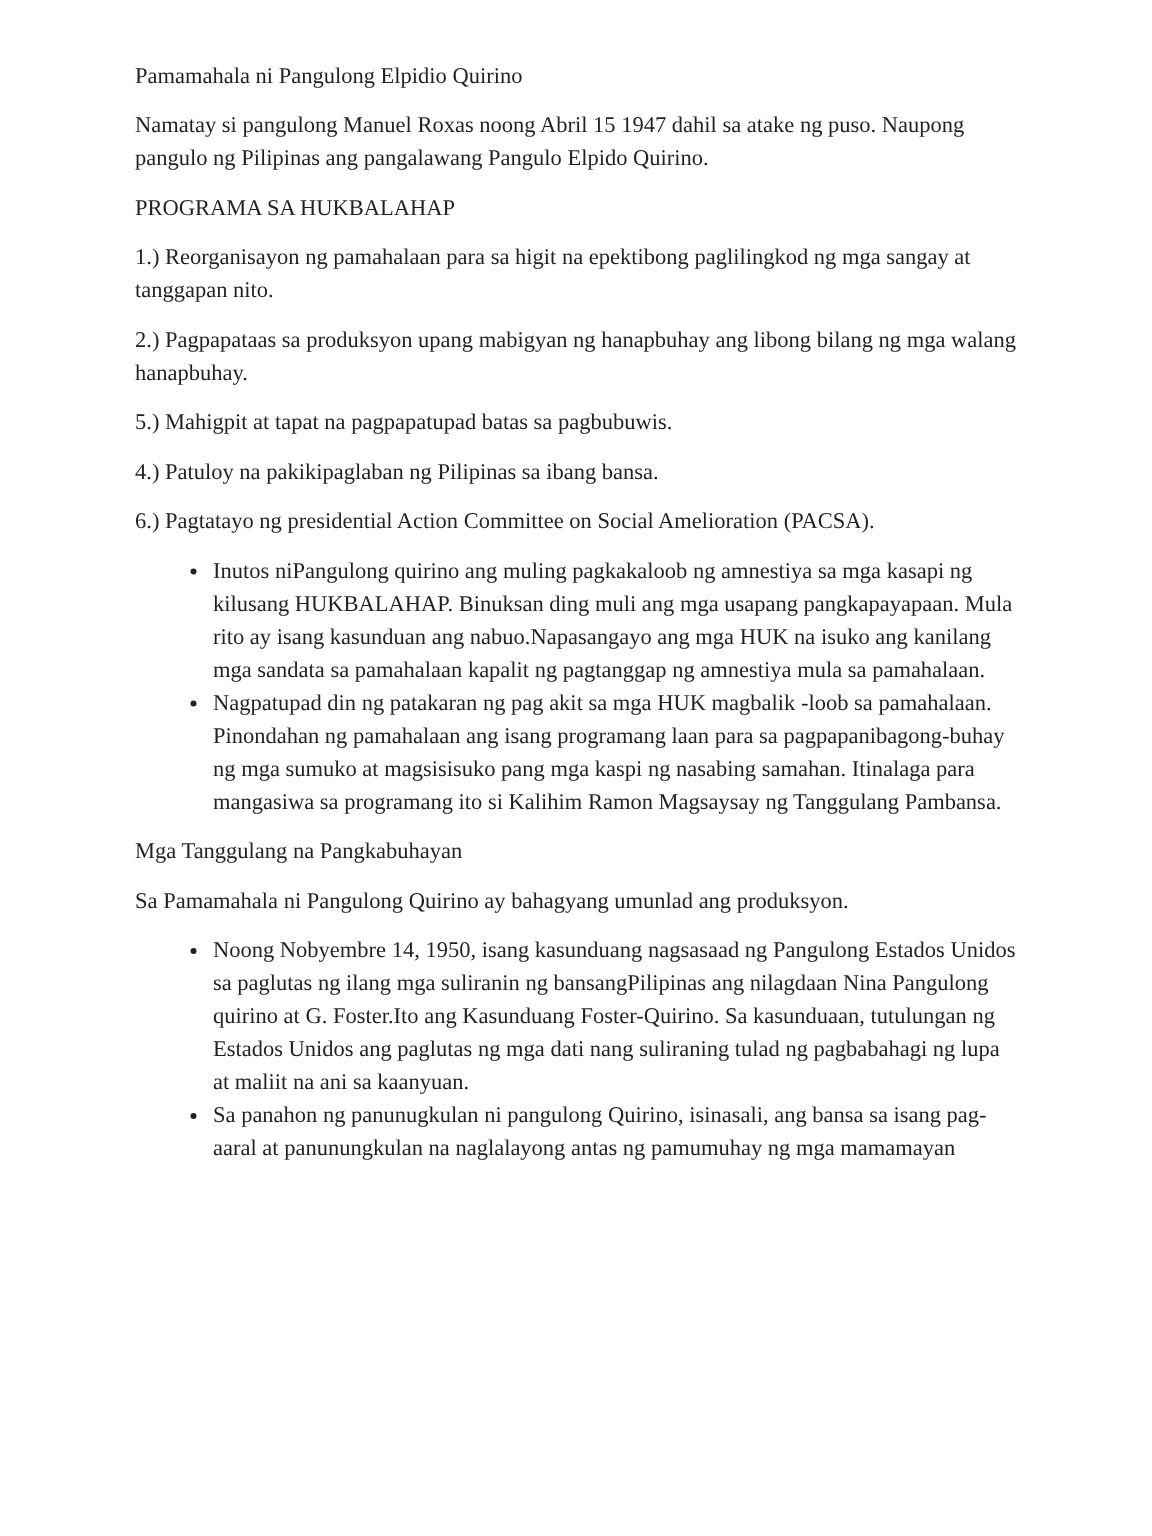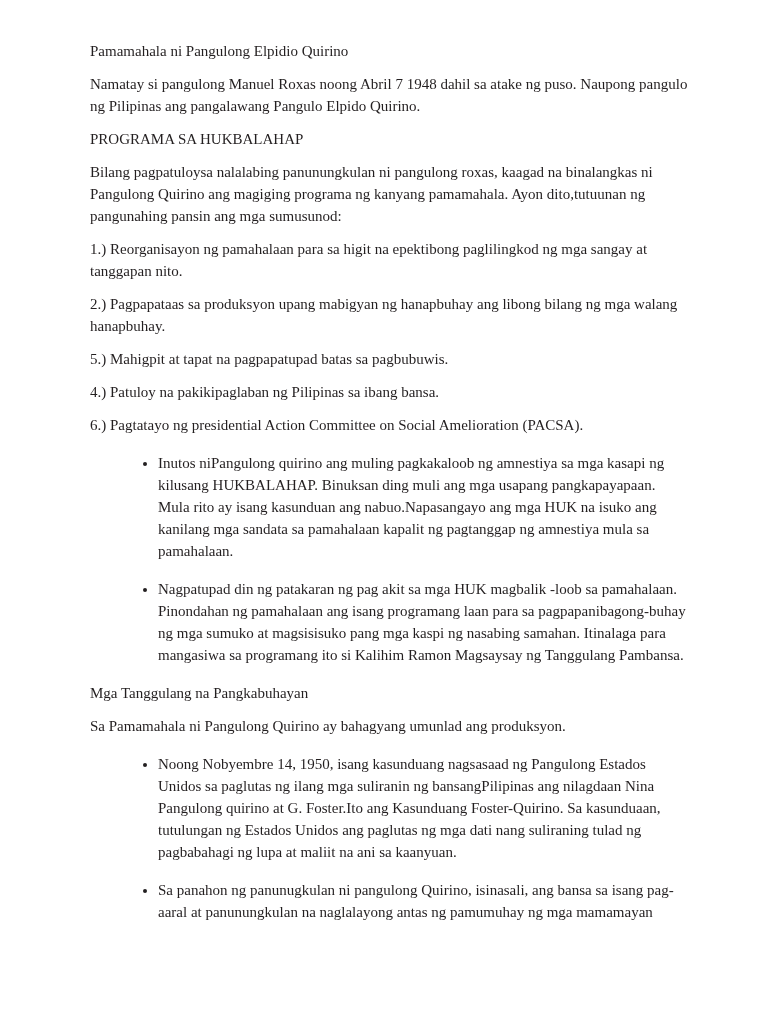--- a/index.html
+++ b/index.html
@@ -12,21 +12,21 @@
     width: 768px;
     height: 1024px;
     margin: 0 auto;
     background: #ffffff;
     overflow: hidden;
     font-family: "Liberation Serif", "DejaVu Serif", serif;
     color: #231f20;
   }
   .doc-content {
     box-sizing: border-box;
-    padding: 40px 66px 0 90px;
+    padding: 40px 88px 0 90px;
     font-size: 15px;
     line-height: 22px;
     text-align: left;
   }
   .doc-content p,
   .doc-content h1,
   .doc-content h2 {
     margin: 0 0 11px 0;
     font-size: 15px;
     line-height: 22px;
@@ -35,39 +35,38 @@
   .doc-title,
   .doc-heading {
     font-weight: bold;
   }
   .doc-list {
     margin: 0 0 11px 0;
     padding: 0 0 0 52px;
     list-style: disc outside;
   }
   .doc-list li {
-    margin: 16px;
+    margin: 0;
     padding: 0;
     font-size: 15px;
     line-height: 22px;
   }
 </style>
 </head>
 <body>
 
 <div class="page">
   <div class="doc-content">
 
     <h1 class="doc-title">Pamamahala ni Pangulong Elpidio Quirino</h1>
 
-    <p>Namatay si pangulong Manuel Roxas noong Abril 7 1948 dahil sa atake ng puso. Naupong pangulo ng Pilipinas ang pangalawang Pangulo Elpido Quirino.</p>
+    <p>Namatay si pangulong Manuel Roxas noong Abril 15 1947 dahil sa atake ng puso. Naupong pangulo ng Pilipinas ang pangalawang Pangulo Elpido Quirino.</p>
 
     <h2 class="doc-heading">PROGRAMA SA HUKBALAHAP</h2>
 
-    <p>Bilang pagpatuloysa nalalabing panunungkulan ni pangulong roxas, kaagad na binalangkas ni Pangulong Quirino ang magiging programa ng kanyang pamamahala. Ayon dito,tutuunan ng pangunahing pansin ang mga sumusunod:</p>
 
     <p>1.) Reorganisayon ng pamahalaan para sa higit na epektibong paglilingkod ng mga sangay at tanggapan nito.</p>
 
     <p>2.) Pagpapataas sa produksyon upang mabigyan ng hanapbuhay ang libong bilang ng mga walang hanapbuhay.</p>
 
     <p>5.) Mahigpit at tapat na pagpapatupad batas sa pagbubuwis.</p>
 
 
     <p>4.) Patuloy na pakikipaglaban ng Pilipinas sa ibang bansa.</p>
 

